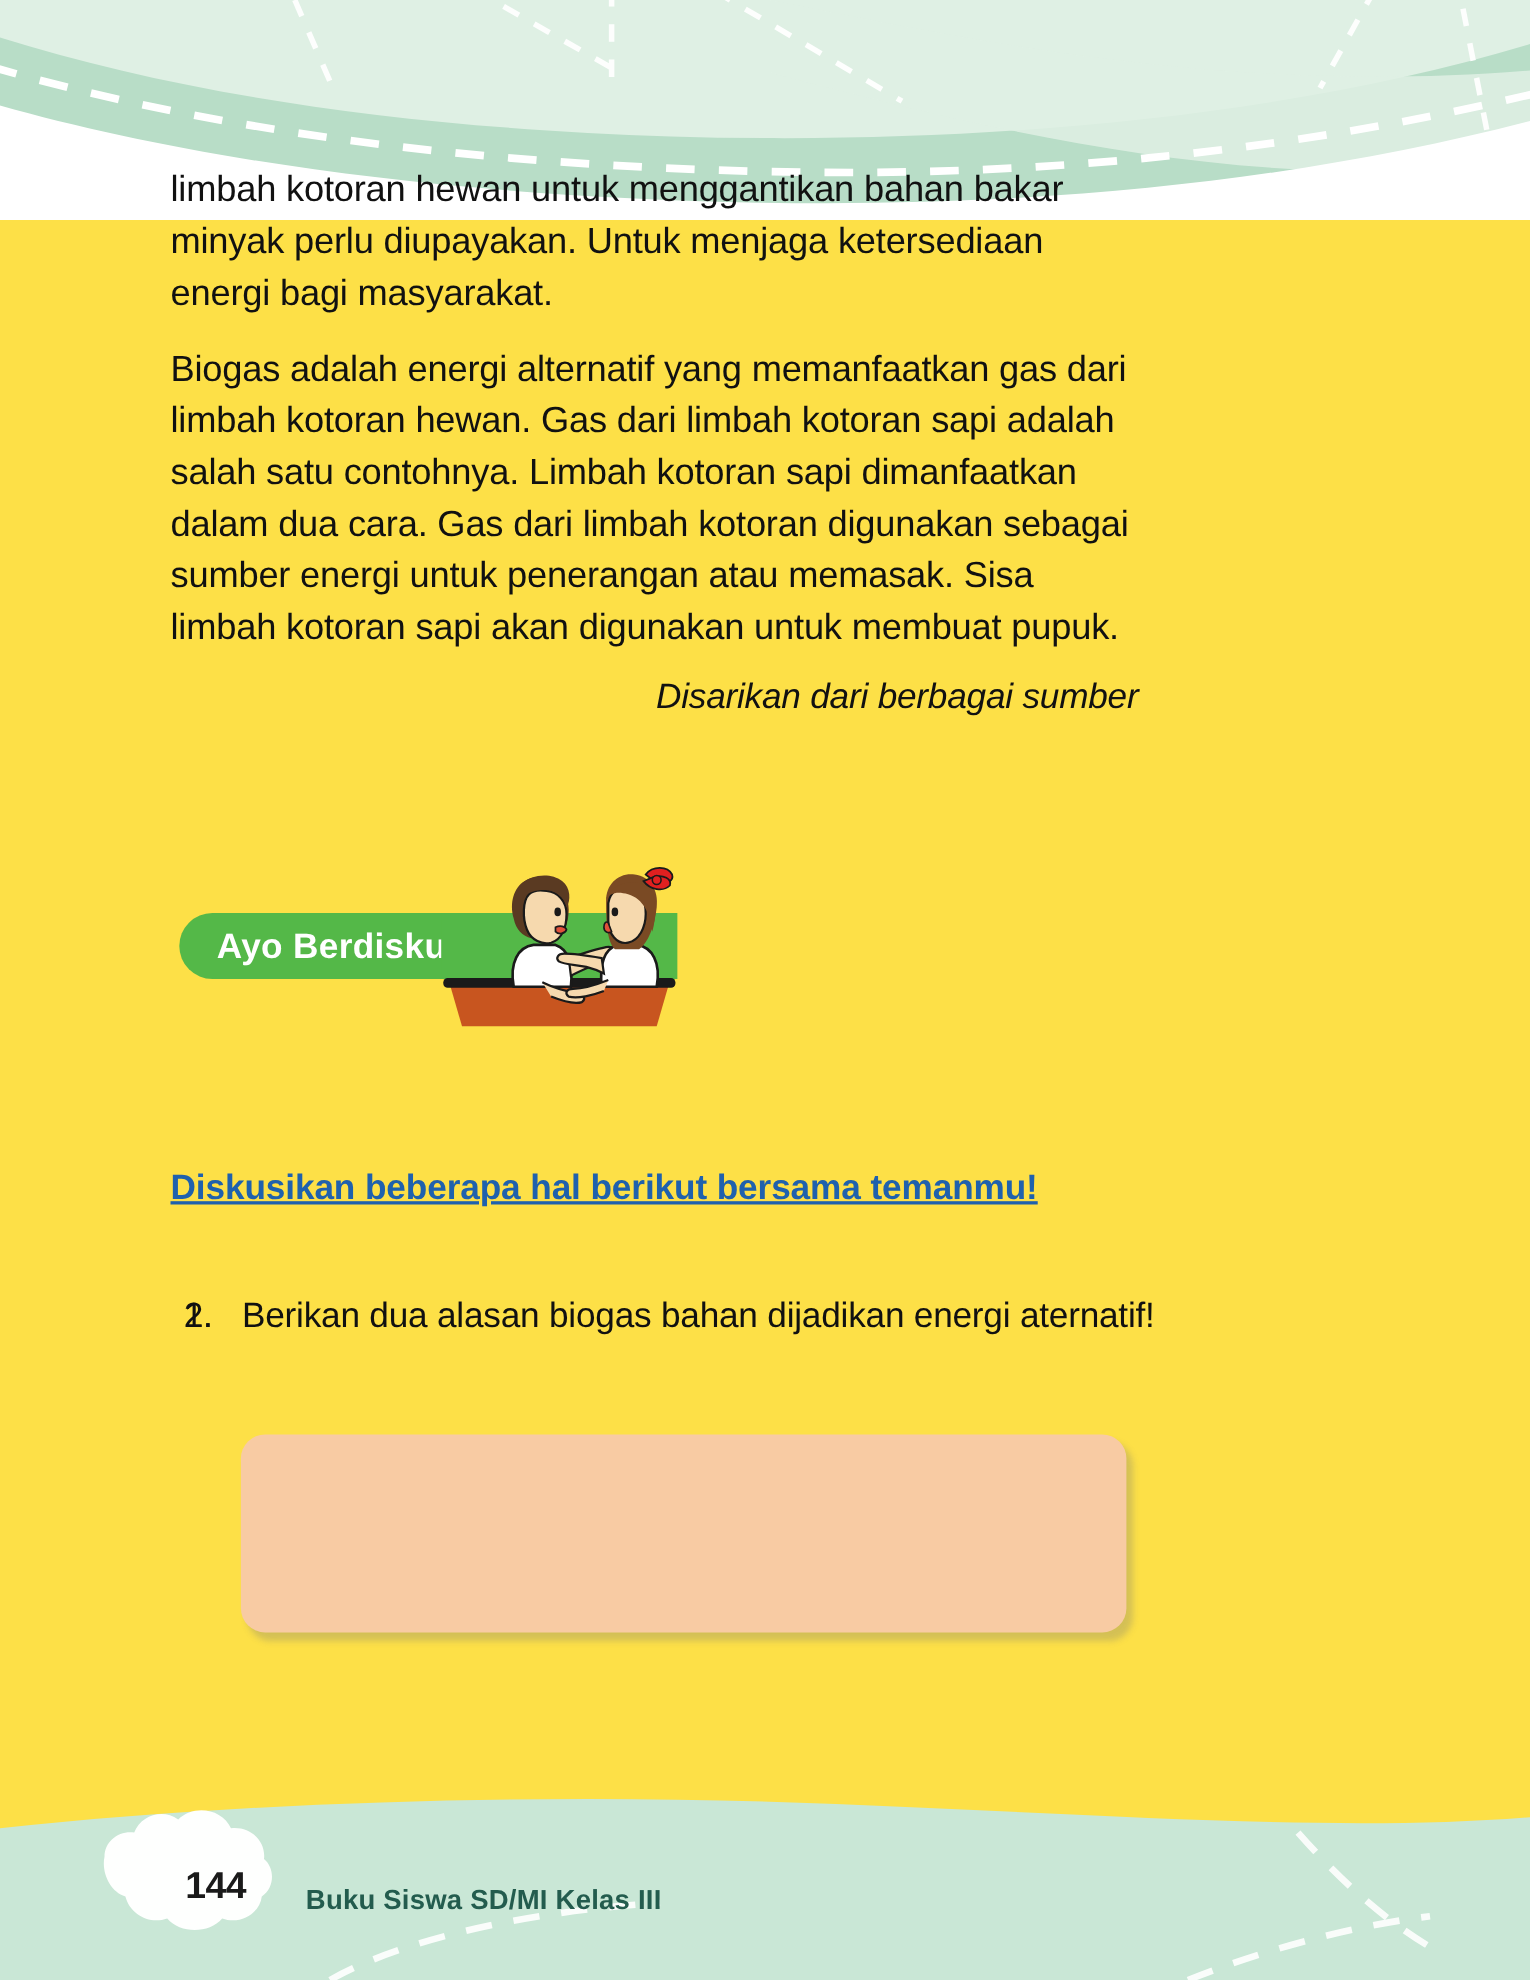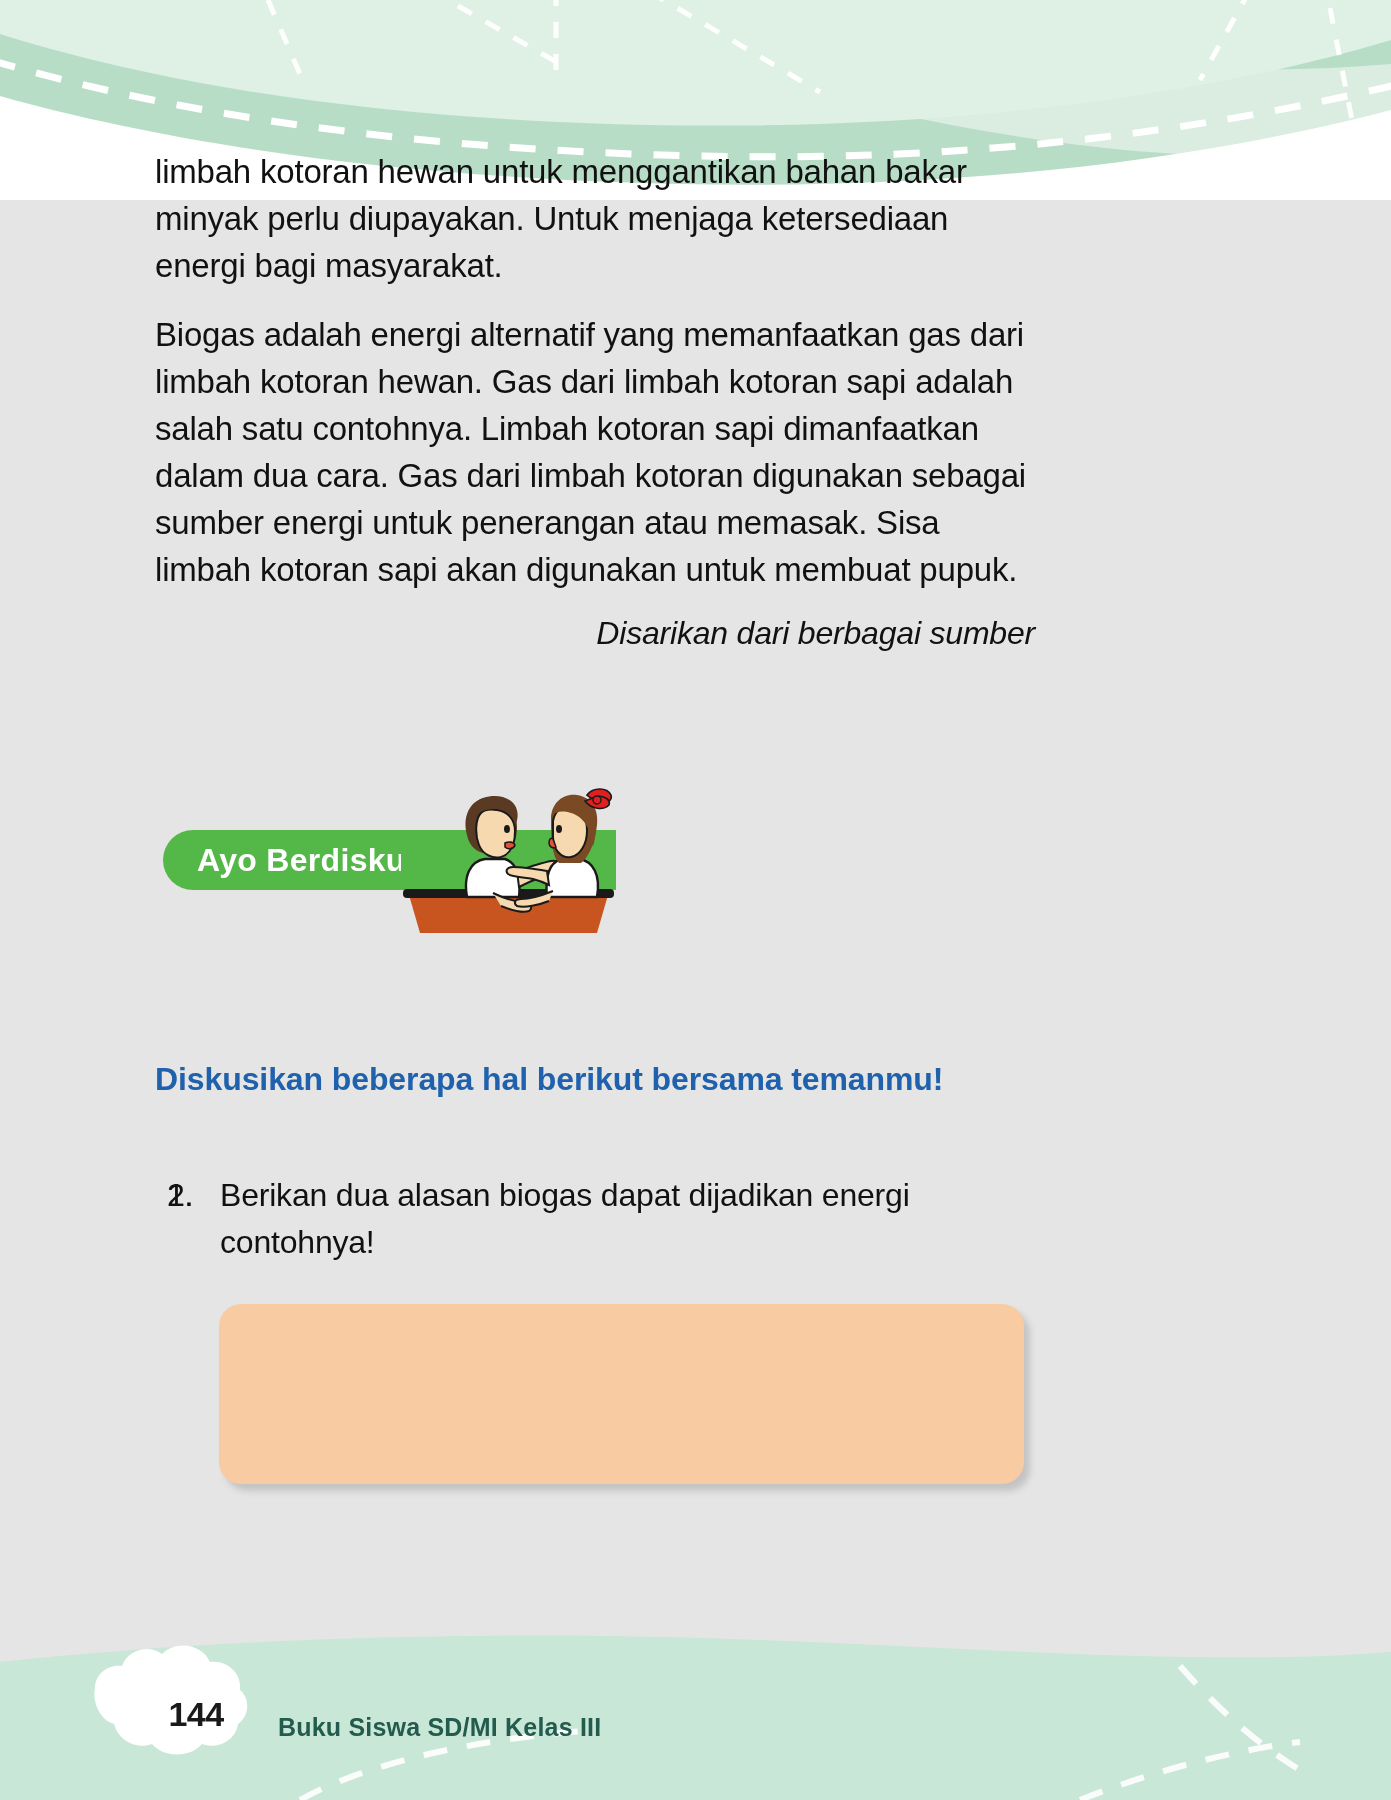--- a/index.html
+++ b/index.html
@@ -7,21 +7,21 @@
     padding: 0;
     background: #ffffff;
   }
   body {
     font-family: "Liberation Sans", sans-serif;
   }
   .page {
     position: relative;
     width: 1391px;
     height: 1800px;
-    background: #e5e5e5;
+    background: #fde047;
     overflow: hidden;
   }
 
   
   .header-deco {
     position: absolute;
     top: 0;
     left: 0;
     width: 1391px;
     height: 200px;
@@ -135,20 +135,21 @@
   .discuss-heading {
     position: absolute;
     left: 155px;
     top: 1057px;
     width: 880px;
     font-size: 32px;
     line-height: 45px;
     font-weight: bold;
     color: #1f61ad;
     letter-spacing: -0.1px;
+    text-decoration: underline;
   }
 
   ol.questions {
     position: absolute;
     left: 155px;
     top: 1172px;
     width: 900px;
     margin: 0;
     padding: 0;
     list-style: none;
@@ -258,21 +259,21 @@
         </g>
       </svg>
     </div>
   </div>
 
   <div class="discuss-heading">Diskusikan beberapa hal berikut bersama temanmu!</div>
 
   <ol class="questions">
     <li>
       <span class="num">1.</span>
-      <span>Berikan dua alasan biogas dapat dijadikan energi contohnya!</span>
+      <span>Berikan dua alasan biogas bahan dijadikan energi aternatif!</span>
     </li>
   </ol>
 
   <div class="answer-box"></div>
 
   <ol class="questions q2">
     <li>
       <span class="num">2.</span>
     </li>
   </ol>

